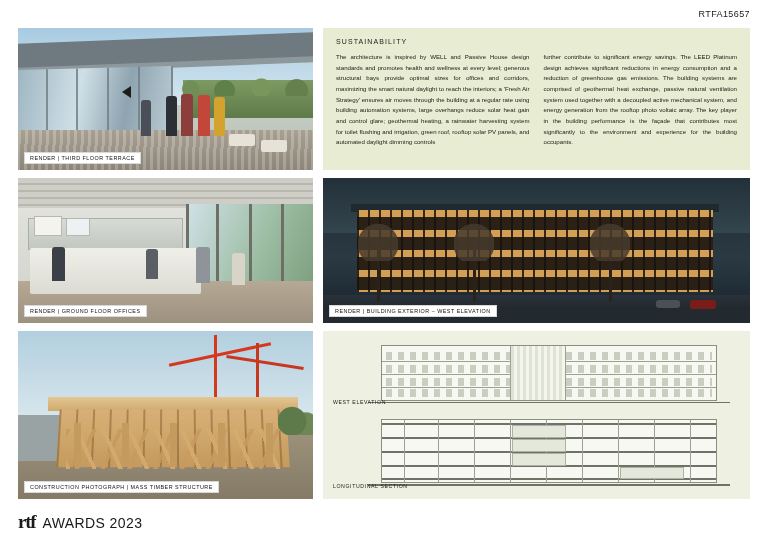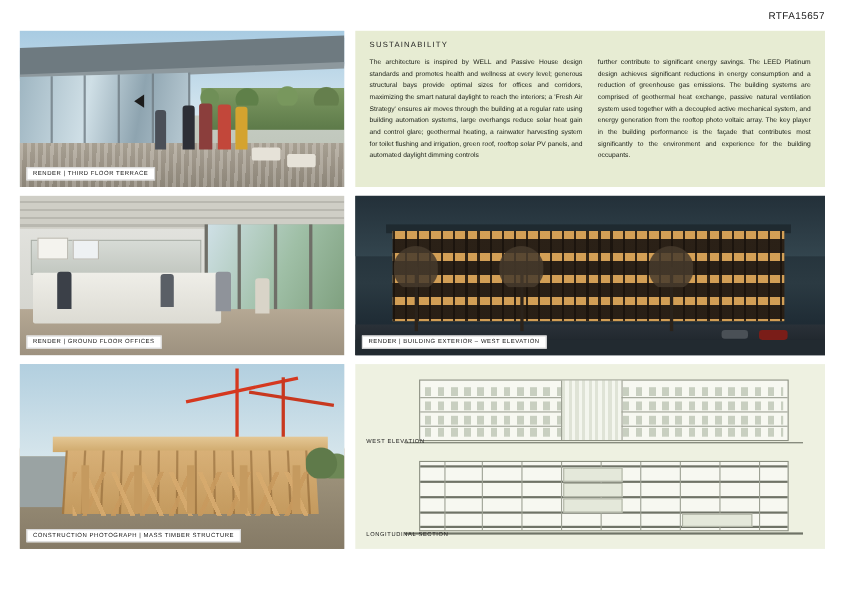--- a/index.html
+++ b/index.html
@@ -386,14 +386,18 @@
       <div class="col" style="left:308px"></div>
       <div class="room" style="left:130px; top:5px; width:52px; height:11px"></div>
       <div class="room" style="left:130px; top:19px; width:52px; height:11px"></div>
       <div class="room" style="left:130px; top:33px; width:52px; height:11px"></div>
       <div class="room" style="left:238px; top:47px; width:62px; height:10px"></div>
       <div class="grnd"></div>
     </div>
     <div class="dwg-label" id="label-section">LONGITUDINAL SECTION</div>
   </div>
 
+  <div class="footer">
+    <div class="rtf-logo">rtf</div>
+    <div class="awards-text">AWARDS 2023</div>
+  </div>
 
 </div>
 
 </body></html>

